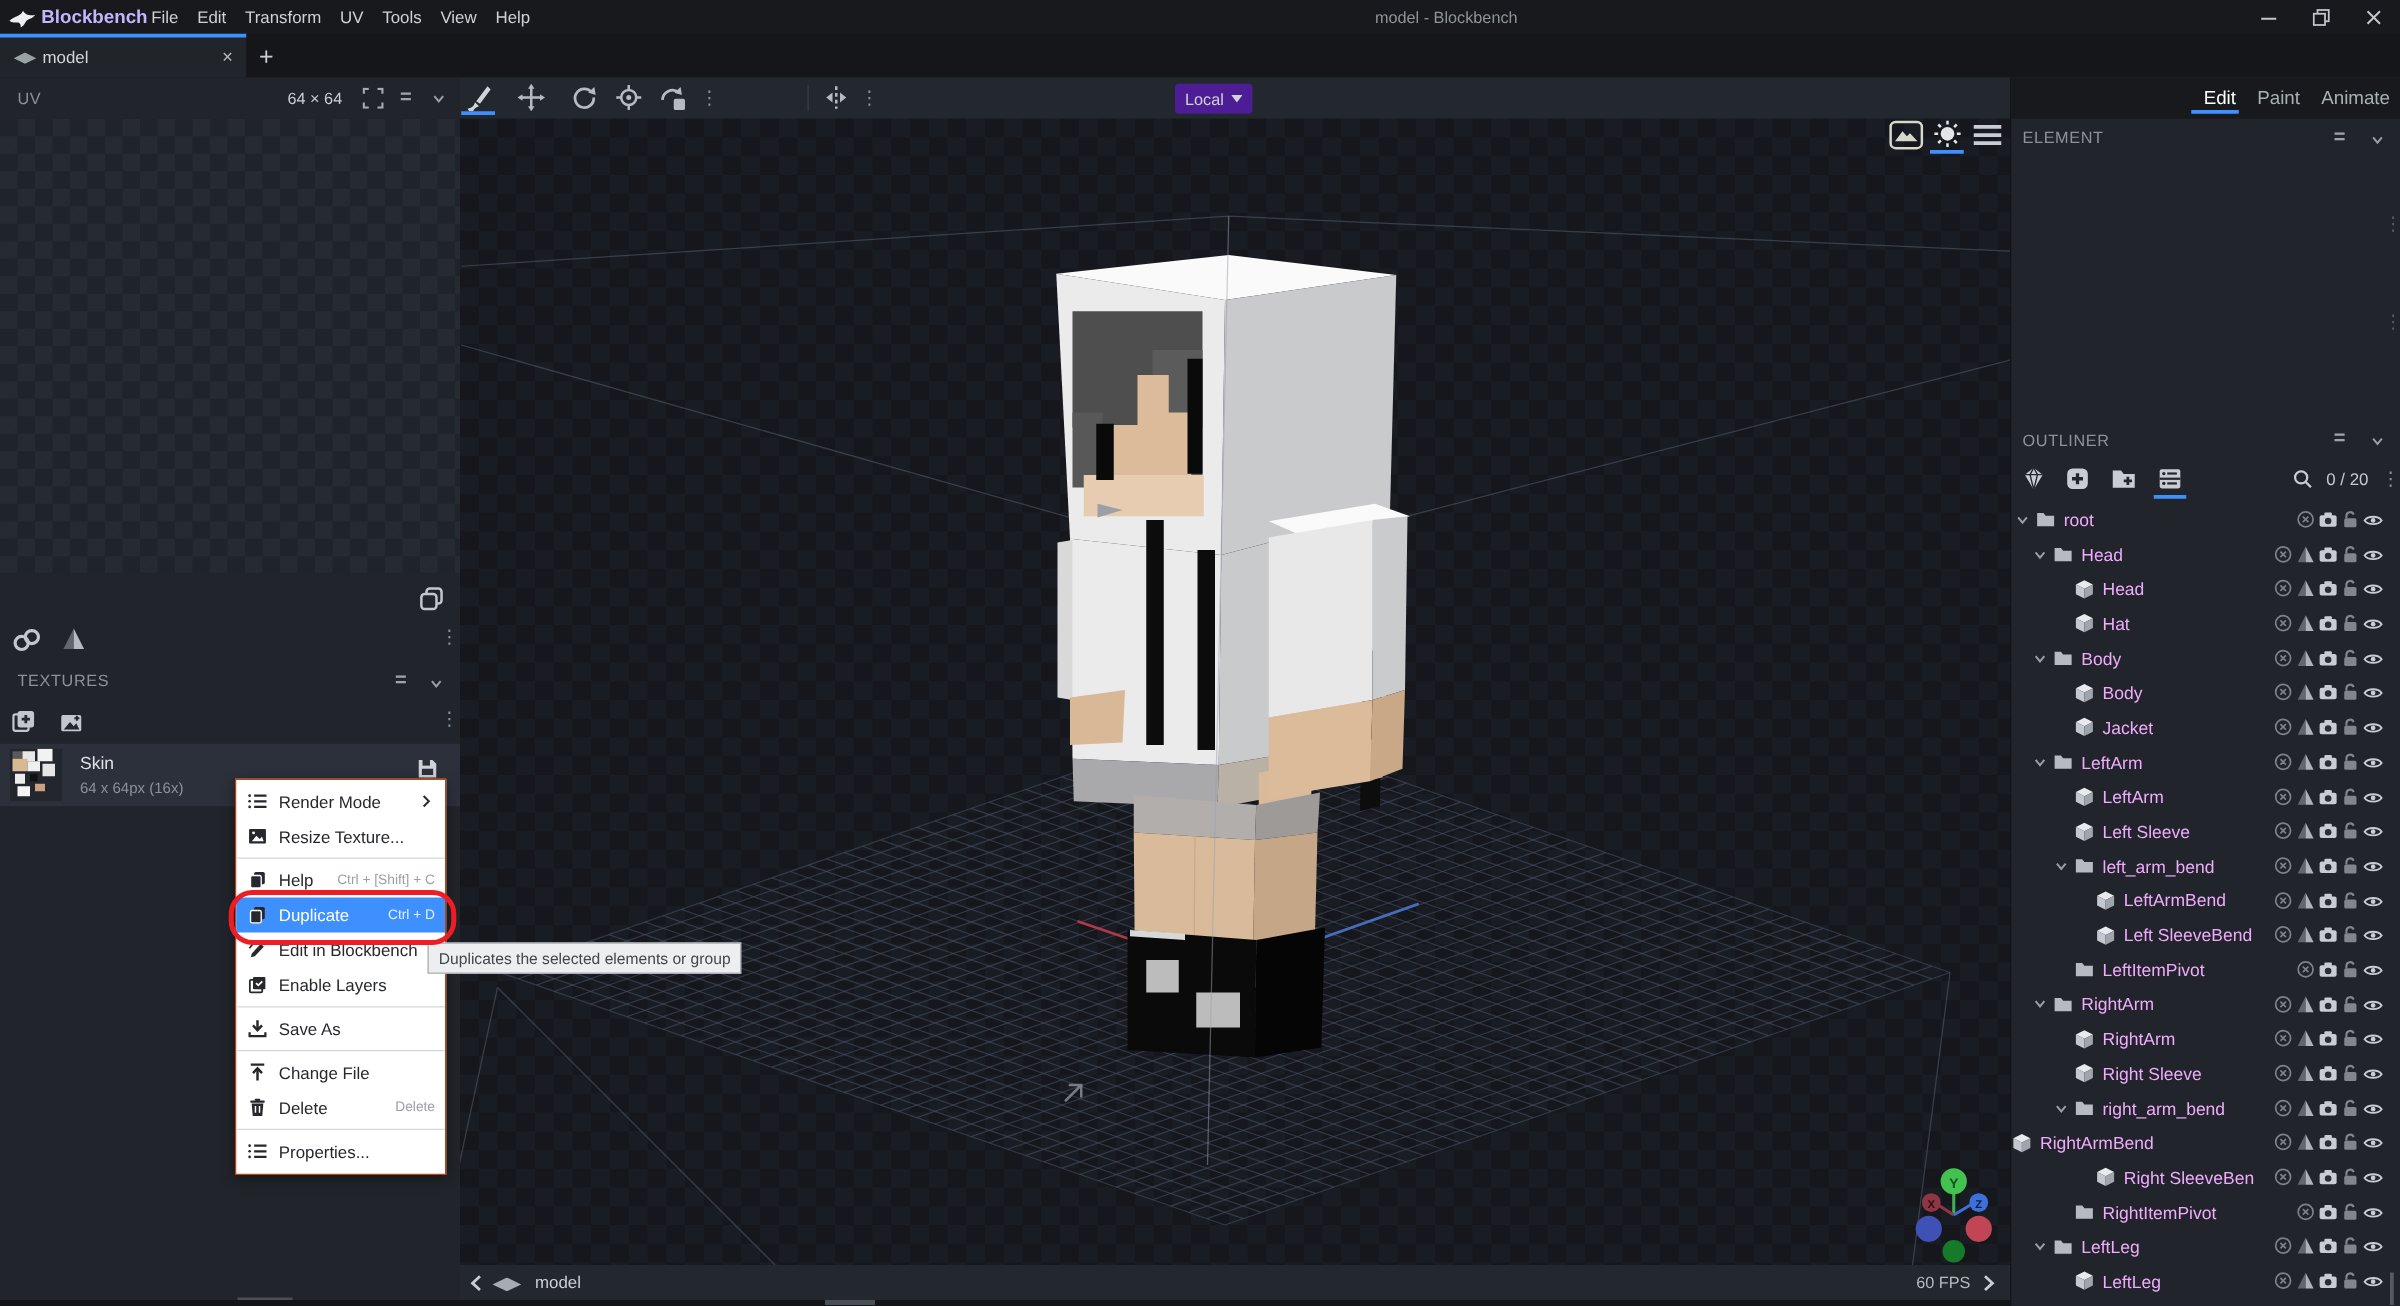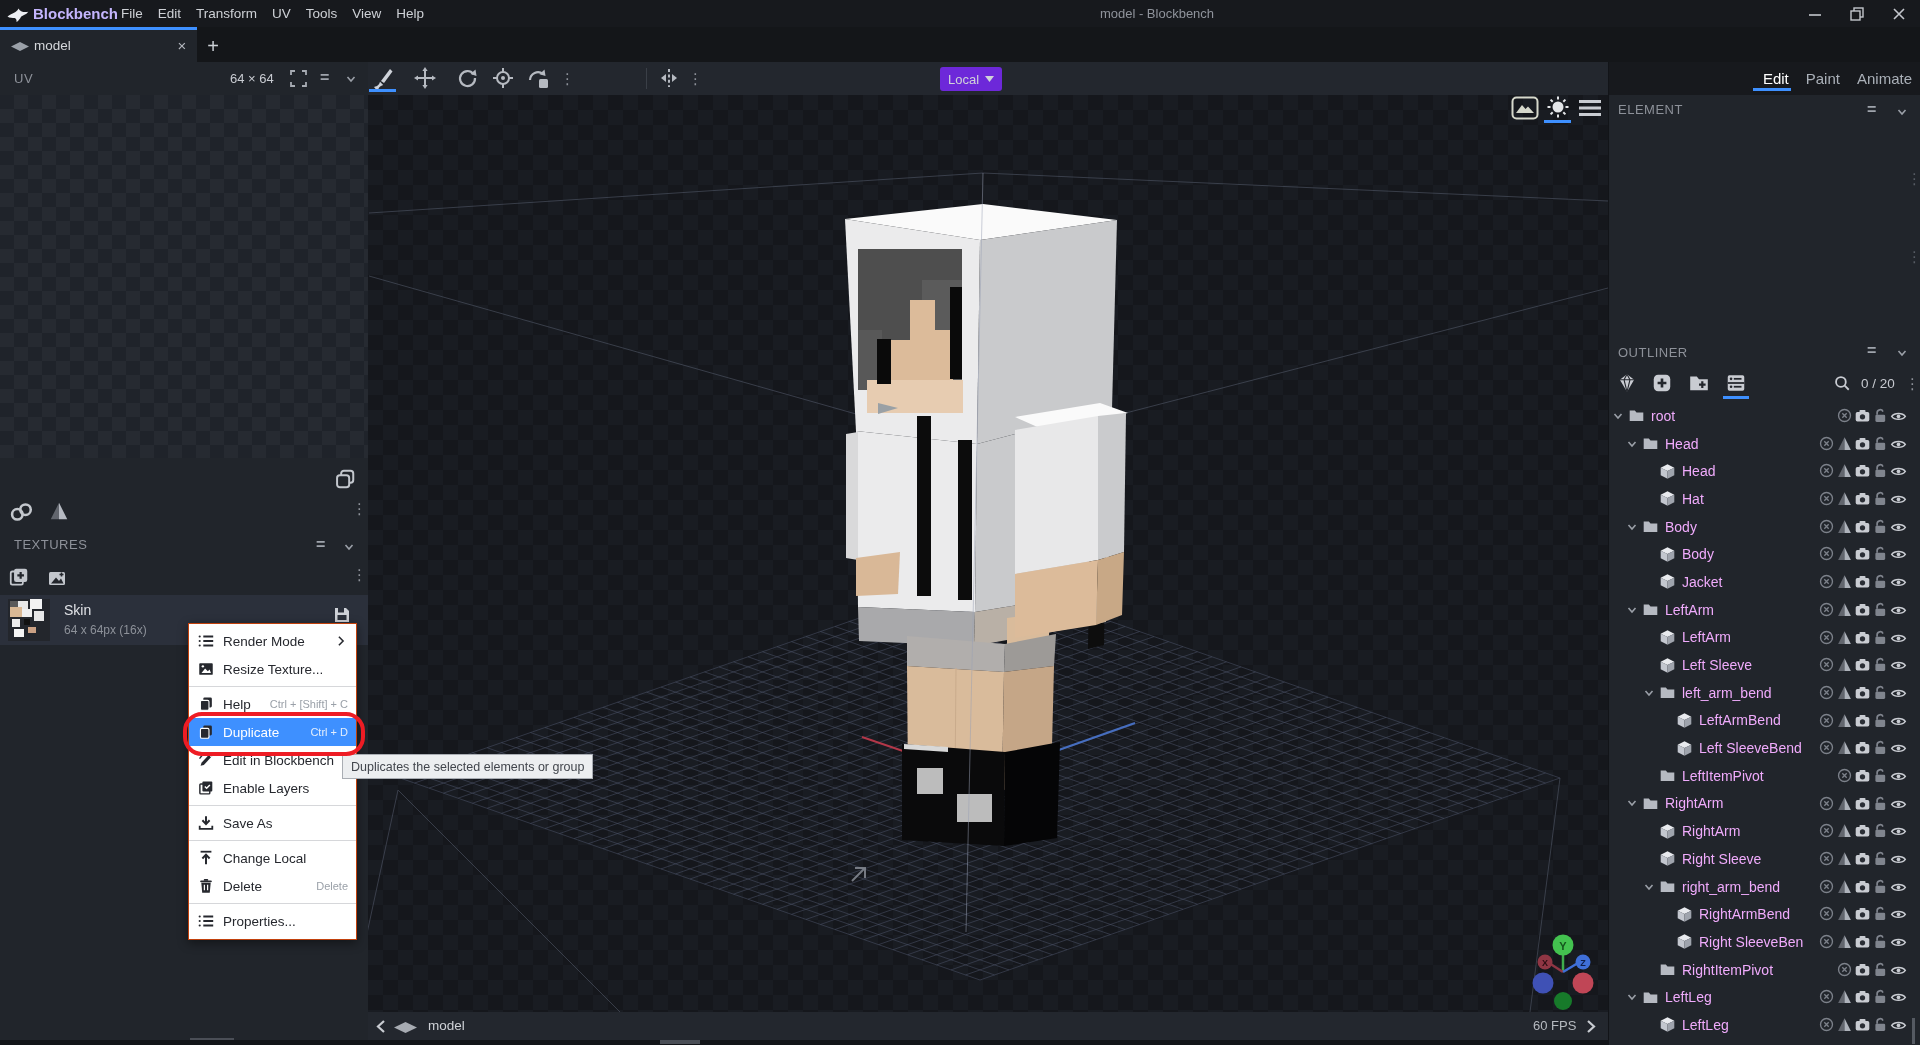--- a/index.html
+++ b/index.html
@@ -51,21 +51,21 @@
      color:var(--menuText,#26282e);}
   .ctx-item .mic{width:18px;height:18px;margin-right:8px;flex:0 0 auto;}
   .ctx-item .sc{margin-left:auto;font-size:11px;color:#9aa0a8;}
   .ctx-item.selected{background:var(--accent,#3e90ff);color:#fff;}
   .ctx-item.selected .sc{color:#e3eefc;}
   .ctx-sep{height:1px;background:#d6d7da;margin:3px 0;}
   .annot{left:183px;top:712px;width:174px;height:36px;border:4px solid var(--annotation,#ee1c24);
      border-radius:19px;z-index:22;pointer-events:none;}
   .tooltip{left:342px;top:754px;height:25px;line-height:25px;padding:0 8px;background:var(--tooltipBg,#eceef0);
      border:1px solid #a9adb3;font-size:12.5px;color:#42464d;z-index:21;white-space:nowrap;box-sizing:border-box;}
-  .local-box{left:572px;top:5px;width:62px;height:24px;background:#6d28d9;border-radius:3px;display:flex;
+  .local-box{left:572px;top:5px;width:62px;height:24px;background:#4c1d95;border-radius:3px;display:flex;
      align-items:center;justify-content:center;gap:6px;font-size:13px;color:#d0d3d8;}
   .thumb{background:#4a4e56;position:absolute;}
   .ticon{width:22px;height:22px;}
 </style>
 </head>
 <body>
 
 <svg width="0" height="0" style="position:absolute">
   <defs>
     <symbol id="sym-chev" viewBox="0 0 20 20">
@@ -992,21 +992,21 @@
               <use href="#sym-camera"></use>
             </svg>
             <svg class="oi" viewBox="0 0 20 20">
               <use href="#sym-lock"></use>
             </svg>
             <svg class="oi" viewBox="0 0 20 20">
               <use href="#sym-eye"></use>
             </svg>
           </span>
         </div>
-        <div class="orow" style="padding-left: 67px;">
+        <div class="orow" style="">
           <svg class="oi" viewBox="0 0 20 20">
             <use href="#sym-cube"></use>
           </svg>
           <span class="olabel">RightArmBend</span>
           <span class="oicons">
             <svg class="oi" viewBox="0 0 20 20">
               <use href="#sym-circle-x"></use>
             </svg>
             <svg class="oi" viewBox="0 0 20 20">
               <use href="#sym-mirror"></use>
@@ -1166,21 +1166,21 @@
         <svg class="mic" viewBox="0 0 20 20">
           <use href="#sym-mdl"></use>
         </svg>
         <span>Save As</span>
       </div>
       <div class="ctx-sep"></div>
       <div class="ctx-item">
         <svg class="mic" viewBox="0 0 20 20">
           <use href="#sym-mul"></use>
         </svg>
-        <span>Change Local</span>
+        <span>Change File</span>
       </div>
       <div class="ctx-item">
         <svg class="mic" viewBox="0 0 20 20">
           <use href="#sym-mtrash"></use>
         </svg>
         <span>Delete</span>
         <span class="sc">Delete</span>
       </div>
       <div class="ctx-sep"></div>
       <div class="ctx-item">

